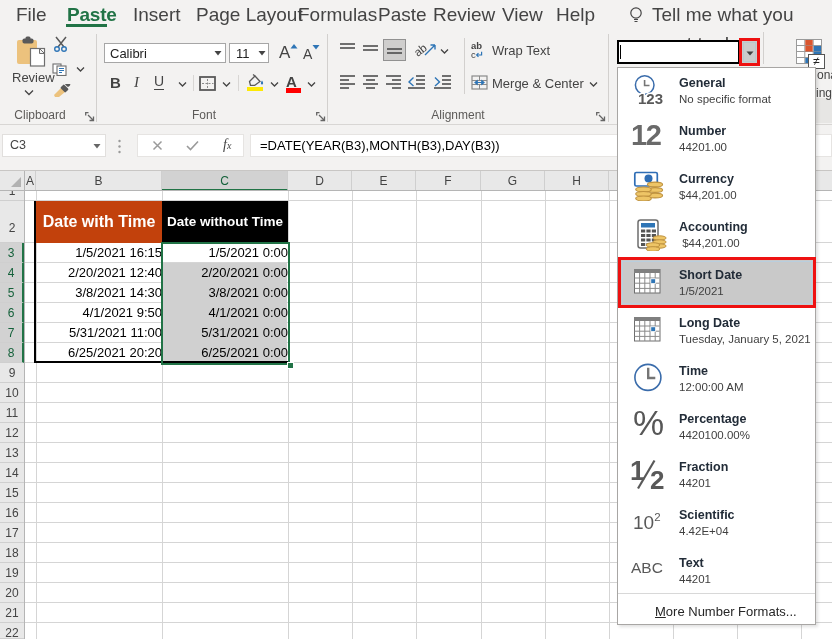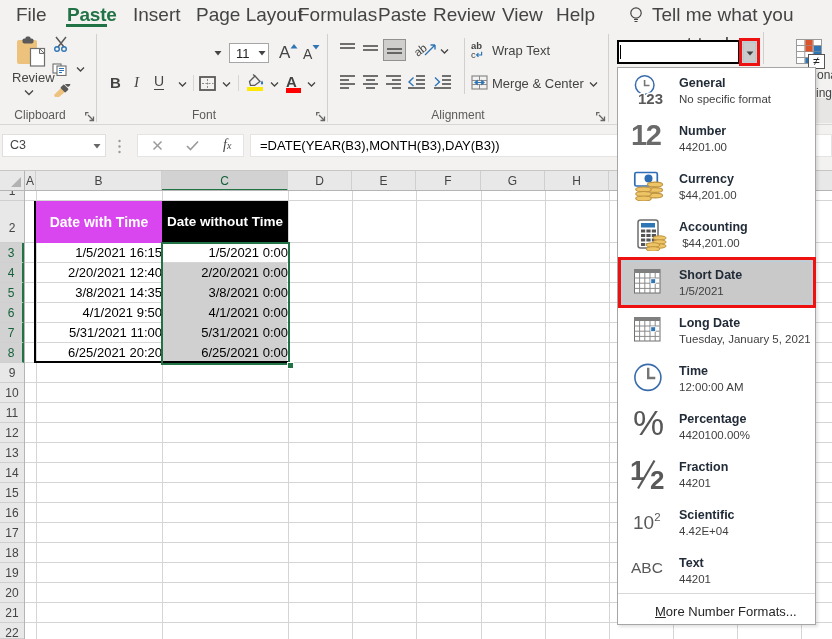--- a/index.html
+++ b/index.html
@@ -88,20 +88,21 @@
 </svg>
 </div>
 <div class="gl" style="left:12px;width:56px;">Clipboard</div>
 <div class="a" style="left:85px;top:112px;">
       <svg width="10" height="10">
         <path d="M0.7 3.5 V0.7 H3.5 M3 3 l5 5 M8.5 4.5 v4 h-4" stroke="#666" stroke-width="1.3" fill="none"></path>
       </svg>
     </div>
 <div class="sep" style="left:96px;"></div>
 
+<div class="a" style="left:104px;top:43px;width:122px;height:20px;background:#fff;border:1px solid #a6a6a6;font-size:13px;color:#222;line-height:19px;padding-left:5px;box-sizing:border-box;">Calibri</div>
 <div class="a" style="left:214px;top:50px;">
       <svg width="8" height="6">
         <polygon points="0.5,1 7.5,1 4,5.5" fill="#444"></polygon>
       </svg>
     </div>
 <div class="a" style="left:229px;top:43px;width:40px;height:20px;background:#fff;border:1px solid #a6a6a6;font-size:13px;color:#222;line-height:19px;padding-left:6px;box-sizing:border-box;">11</div>
 <div class="a" style="left:258px;top:50px;">
       <svg width="8" height="6">
         <polygon points="0.5,1 7.5,1 4,5.5" fill="#444"></polygon>
       </svg>
@@ -387,28 +388,28 @@
 <div class="gline" style="left:25px;top:462px;width:807px;height:1px;"></div>
 <div class="gline" style="left:25px;top:482px;width:807px;height:1px;"></div>
 <div class="gline" style="left:25px;top:502px;width:807px;height:1px;"></div>
 <div class="gline" style="left:25px;top:522px;width:807px;height:1px;"></div>
 <div class="gline" style="left:25px;top:542px;width:807px;height:1px;"></div>
 <div class="gline" style="left:25px;top:562px;width:807px;height:1px;"></div>
 <div class="gline" style="left:25px;top:582px;width:807px;height:1px;"></div>
 <div class="gline" style="left:25px;top:602px;width:807px;height:1px;"></div>
 <div class="gline" style="left:25px;top:622px;width:807px;height:1px;"></div>
 
-<div class="a" style="left:36px;top:201px;width:126px;height:42px;background:#d946ef;color:#fff;font-weight:bold;font-size:14px;text-align:center;line-height:42px;">Date with Time</div>
+<div class="a" style="left:36px;top:201px;width:126px;height:42px;background:#c2410c;color:#fff;font-weight:bold;font-size:16px;text-align:center;line-height:42px;">Date with Time</div>
 <div class="a" style="left:162px;top:201px;width:126px;height:42px;background:#000;color:#fff;font-weight:bold;font-size:13.5px;text-align:center;line-height:42px;">Date without Time</div>
 
 <div class="a" style="left:163px;top:263px;width:124px;height:99px;background:#d0d0d0;"></div>
 
 <div class="cell" style="left:36px;top:243px;width:126px;">1/5/2021 16:15</div>
 <div class="cell" style="left:36px;top:263px;width:126px;">2/20/2021 12:40</div>
-<div class="cell" style="left:36px;top:283px;width:126px;">3/8/2021 14:35</div>
+<div class="cell" style="left:36px;top:283px;width:126px;">3/8/2021 14:30</div>
 <div class="cell" style="left:36px;top:303px;width:126px;">4/1/2021 9:50</div>
 <div class="cell" style="left:36px;top:323px;width:126px;">5/31/2021 11:00</div>
 <div class="cell" style="left:36px;top:343px;width:126px;">6/25/2021 20:20</div>
 
 <div class="cell" style="left:162px;top:243px;width:126px;">1/5/2021 0:00</div>
 <div class="cell" style="left:162px;top:263px;width:126px;">2/20/2021 0:00</div>
 <div class="cell" style="left:162px;top:283px;width:126px;">3/8/2021 0:00</div>
 <div class="cell" style="left:162px;top:303px;width:126px;">4/1/2021 0:00</div>
 <div class="cell" style="left:162px;top:323px;width:126px;">5/31/2021 0:00</div>
 <div class="cell" style="left:162px;top:343px;width:126px;">6/25/2021 0:00</div>

